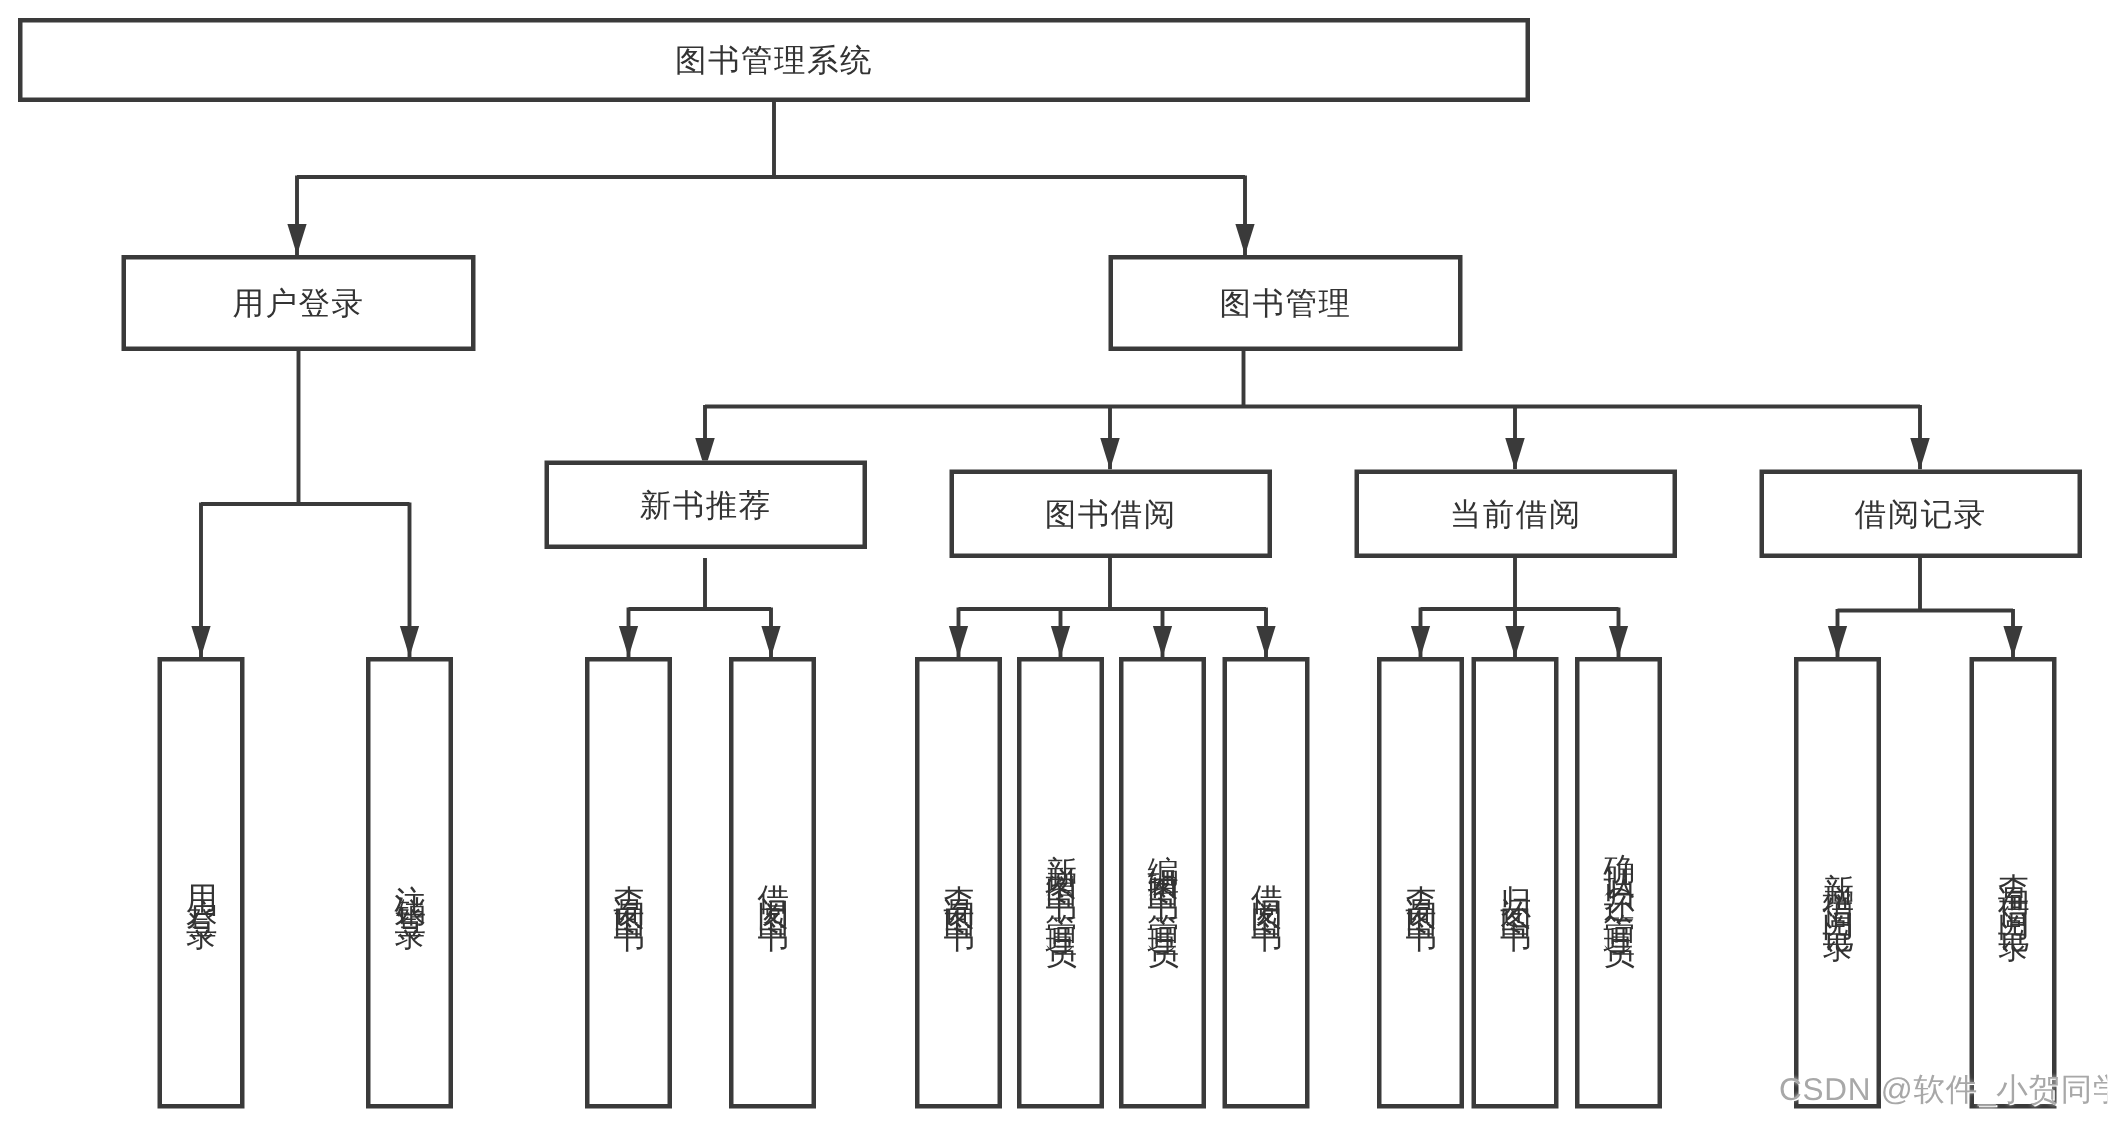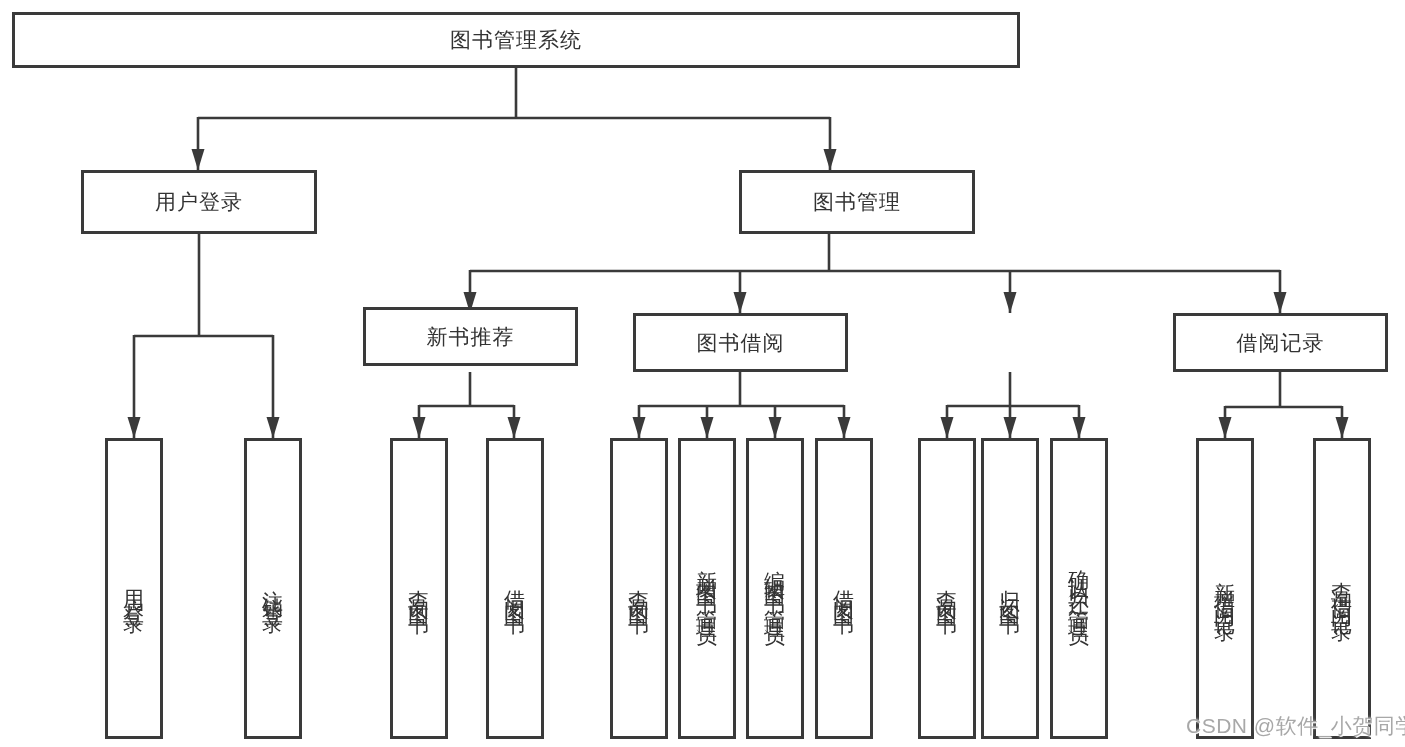--- a/index.html
+++ b/index.html
@@ -107,20 +107,21 @@
     </g>
   </svg>
 
   <div class="box hbox" style="left:12px; top:12px; width:1008px; height:56px;">图书管理系统</div>
 
   <div class="box hbox" style="left:81px; top:170px; width:236px; height:64px;">用户登录</div>
   <div class="box hbox" style="left:711px; top:170px; width:236px; height:64px;margin-left:28px;">图书管理</div>
 
   <div class="box hbox" style="left:363px; top:307px; width:215px; height:59px;text-align:right;">新书推荐</div>
   <div class="box hbox" style="left:633px; top:313px; width:215px; height:59px;">图书借阅</div>
+  <div class="box hbox" style="left:903px; top:313px; width:215px; height:59px;">当前借阅</div>
   <div class="box hbox" style="left:1173px; top:313px; width:215px; height:59px;">借阅记录</div>
 
   <div class="box vbox" style="left:105px; top:438px; width:58px; height:301px;">用户登录</div>
   <div class="box vbox" style="left:244px; top:438px; width:58px; height:301px;">注销登录</div>
 
   <div class="box vbox" style="left:390px; top:438px; width:58px; height:301px;">查询图书</div>
   <div class="box vbox" style="left:486px; top:438px; width:58px; height:301px;">借阅图书</div>
 
   <div class="box vbox" style="left:610px; top:438px; width:58px; height:301px;">查询图书</div>
   <div class="box vbox" style="left:678px; top:438px; width:58px; height:301px;">新增图书（管理员）</div>

